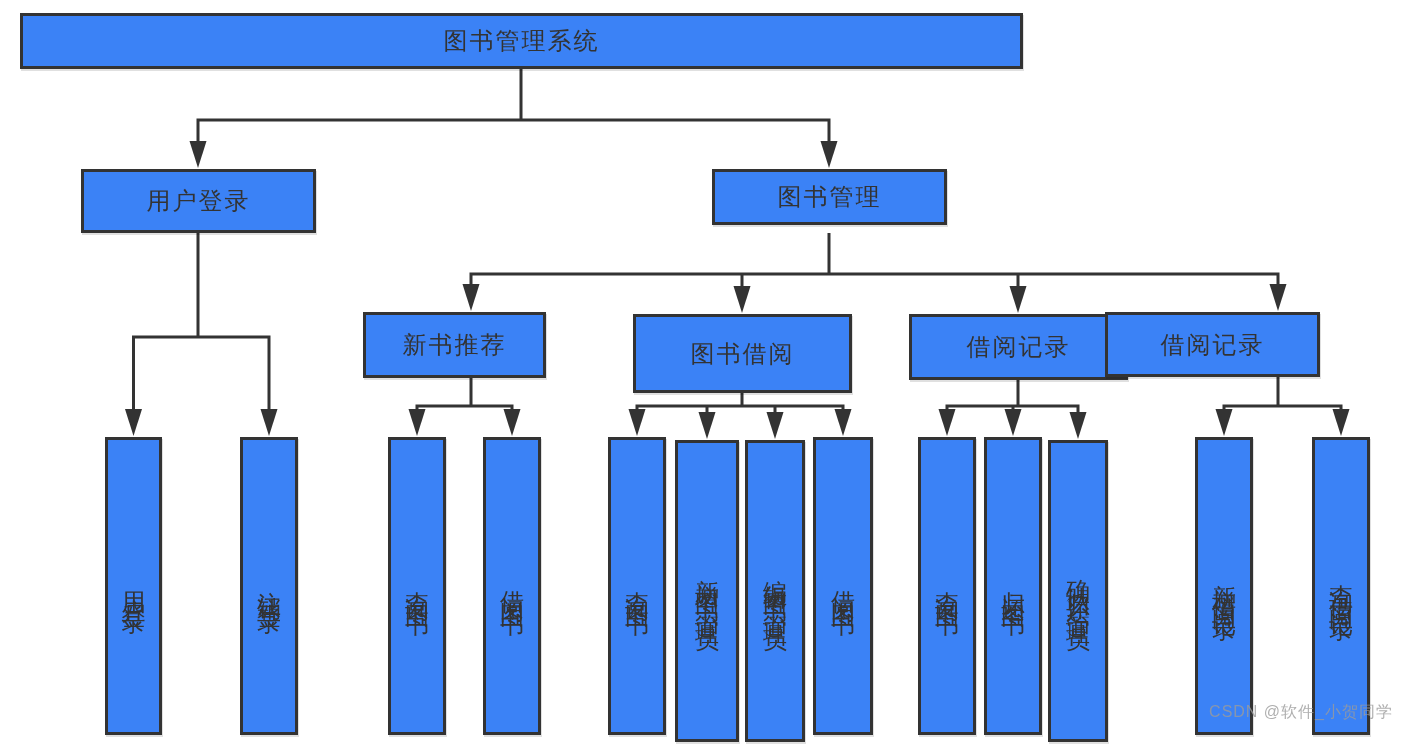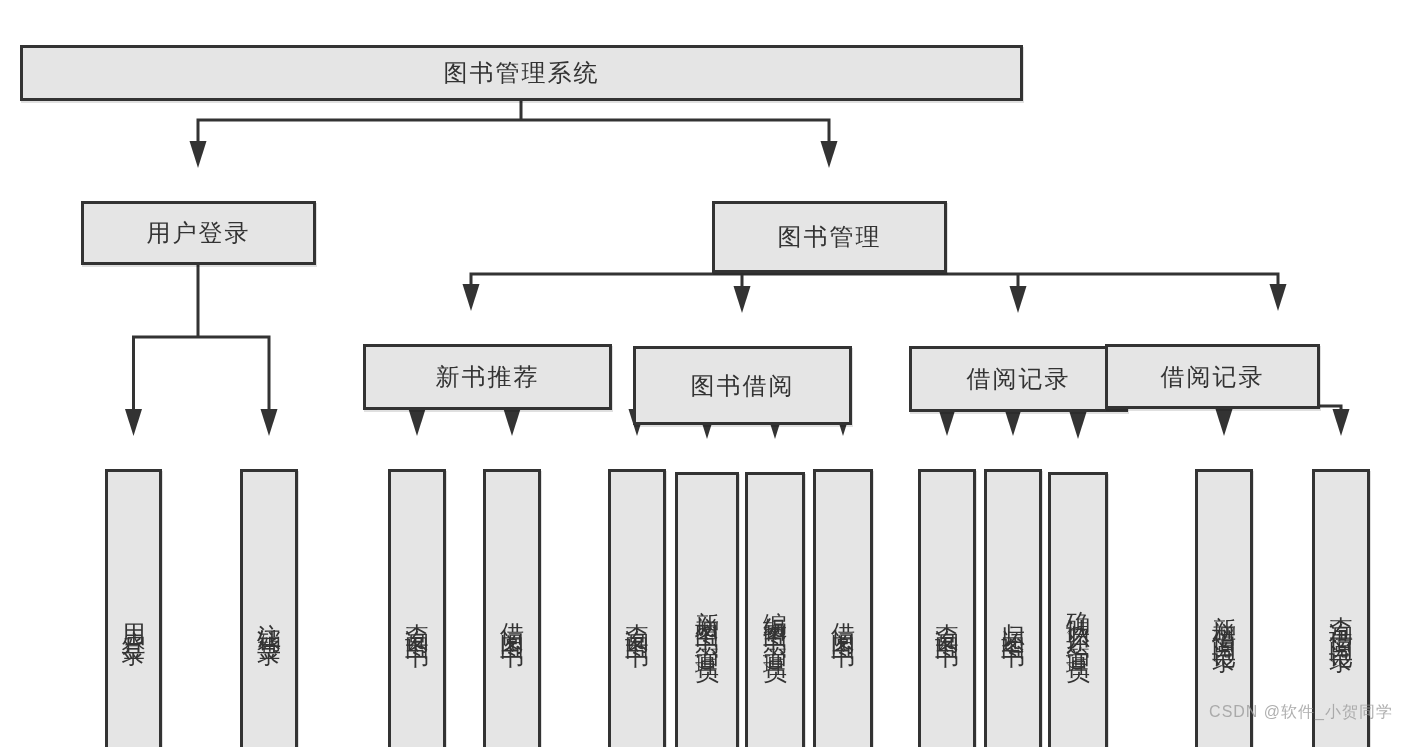--- a/index.html
+++ b/index.html
@@ -14,26 +14,25 @@
   }
   .wires {
     position: absolute;
     left: 0; top: 0;
     width: 1405px; height: 747px;
   }
   .node {
     position: absolute;
     box-sizing: border-box;
     border: 3px solid #333333;
-    background: #e5e5e5;
+    background: #3b82f6;
     display: flex;
     align-items: center;
     justify-content: center;
     box-shadow: 1px 2px 0 rgba(0,0,0,0.12);
-    margin-top: 32px;
   }
   .node-h span {
     font-size: 24px;
     letter-spacing: 2px;
     white-space: nowrap;
     color: #333333;
   }
   .node-v span {
     writing-mode: vertical-rl;
     text-orientation: mixed;
@@ -91,25 +90,25 @@
     </g>
   </svg>
 
   <div class="node node-h" style="left:20px;top:13px;width:1003px;height:56px">
     <span>图书管理系统</span>
   </div>
 
   <div class="node node-h" style="left:81px;top:169px;width:235px;height:64px">
     <span>用户登录</span>
   </div>
-  <div class="node node-h" style="left:712px;top:169px;width:235px;height:72px">
+  <div class="node node-h" style="left:712px;top:169px;width:235px;height:56px">
     <span>图书管理</span>
   </div>
 
-  <div class="node node-h" style="left:363px;top:312px;width:249px;height:66px">
+  <div class="node node-h" style="left:363px;top:312px;width:183px;height:66px">
     <span>新书推荐</span>
   </div>
   <div class="node node-h" style="left:633px;top:314px;width:219px;height:79px">
     <span>图书借阅</span>
   </div>
   <div class="node node-h" style="left:909px;top:314px;width:219px;height:66px">
     <span>借阅记录</span>
   </div>
   <div class="node node-h" style="left:1105px;top:312px;width:215px;height:65px">
     <span>借阅记录</span>

